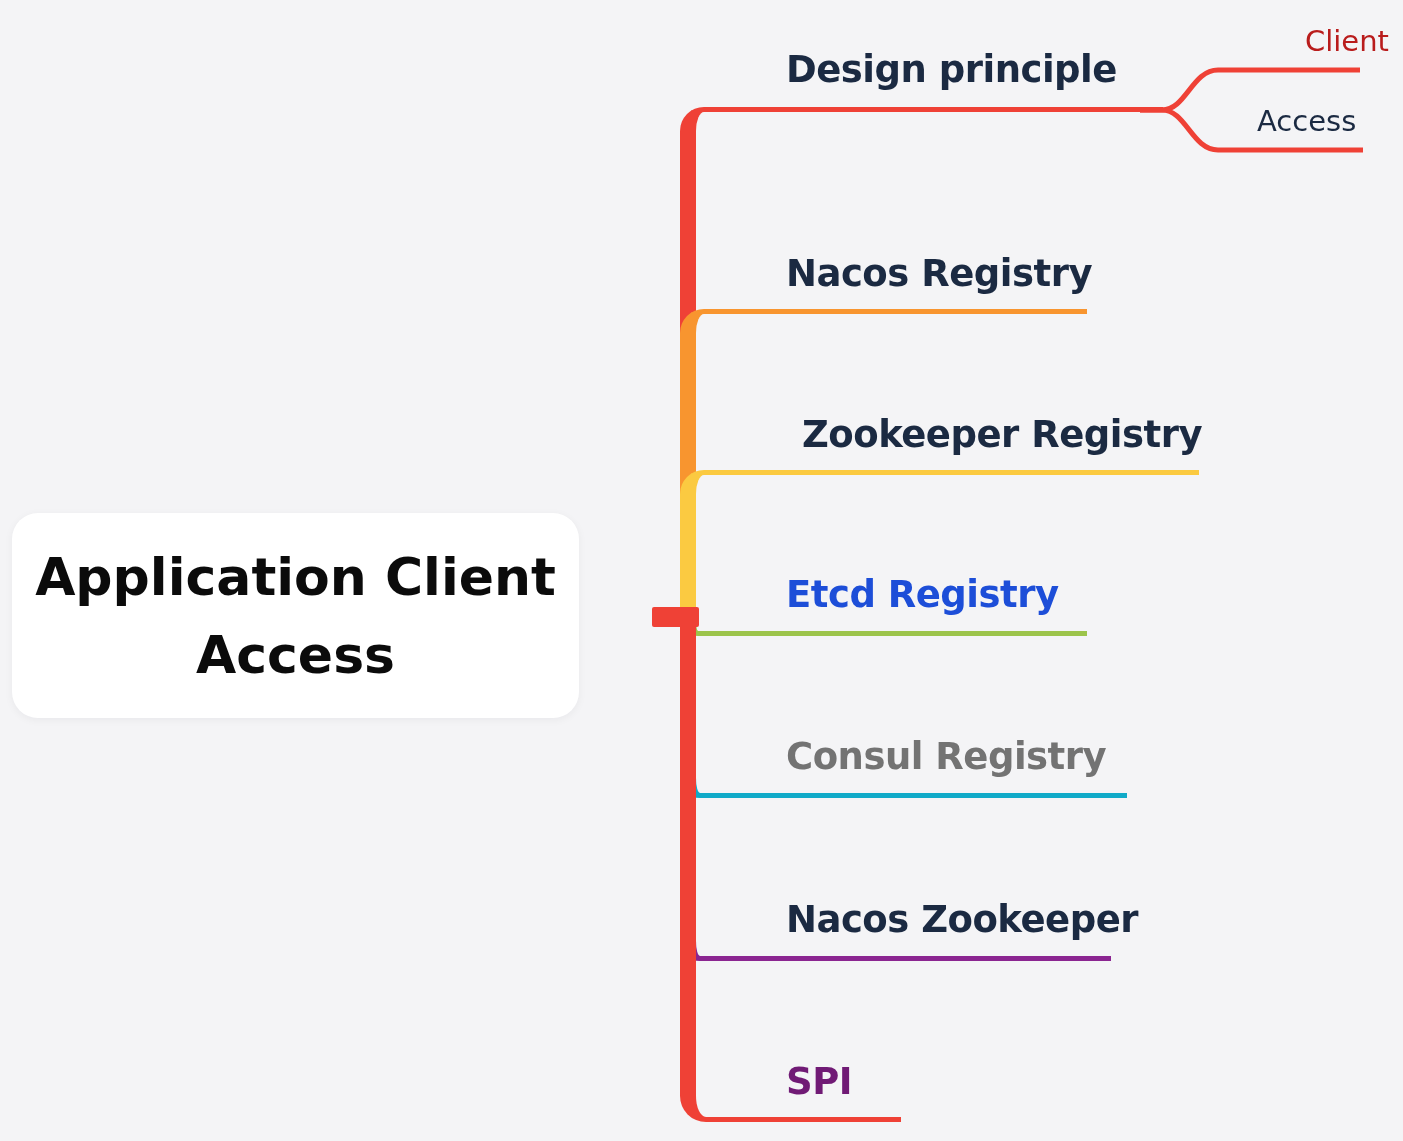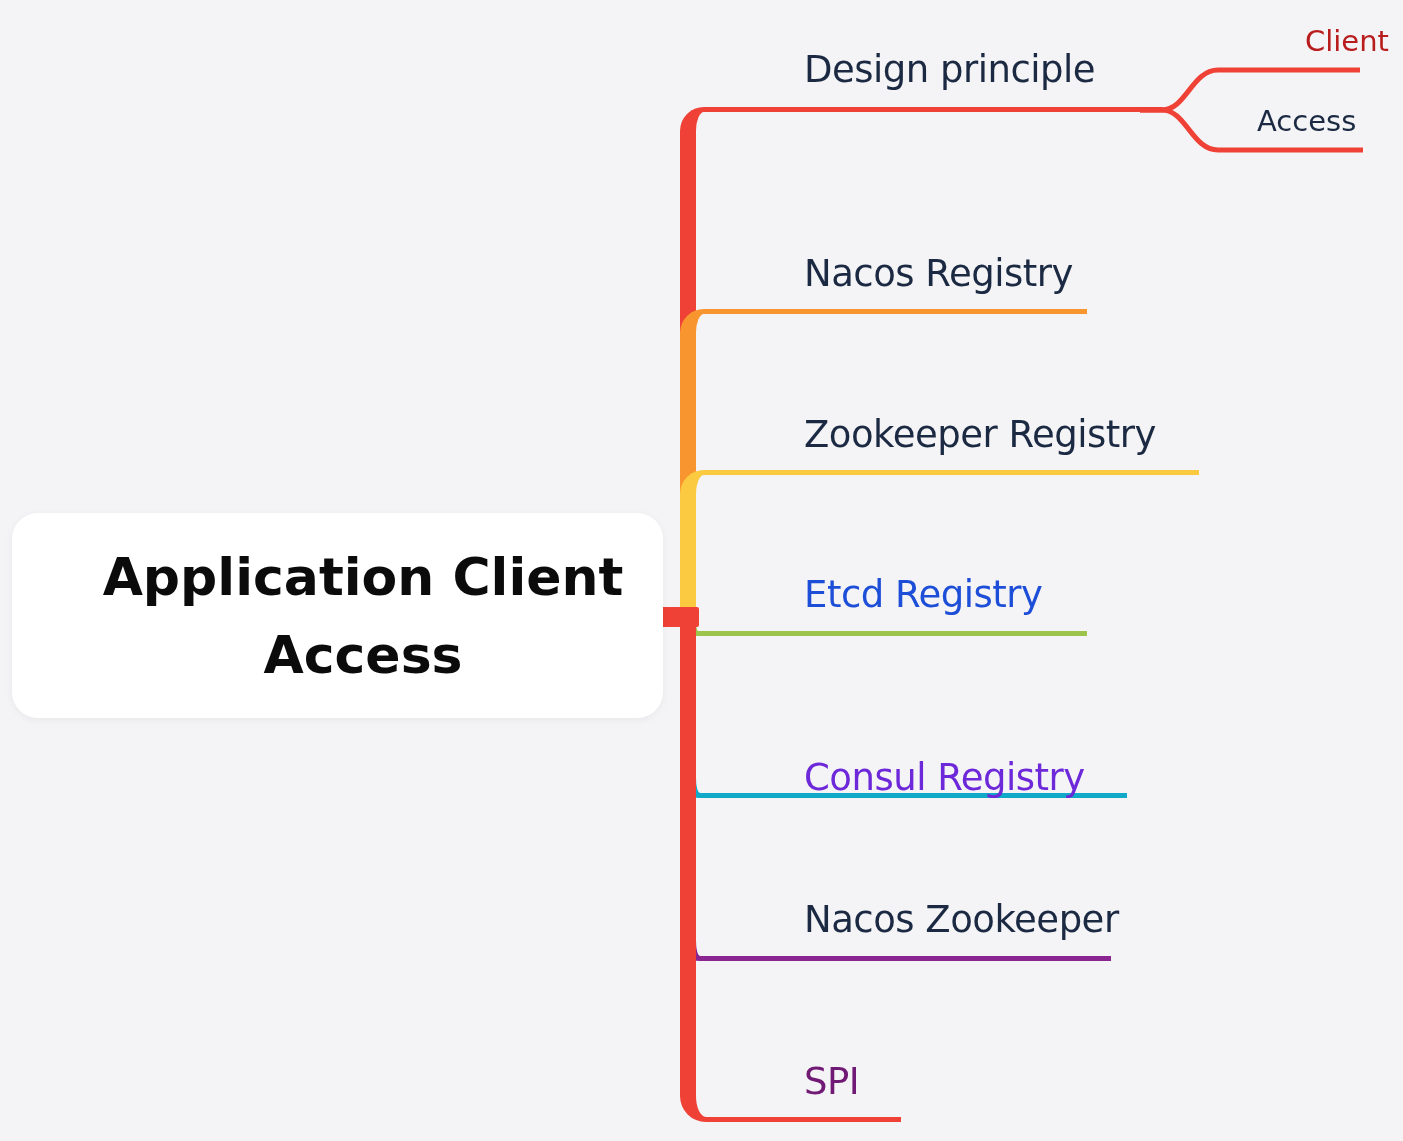--- a/index.html
+++ b/index.html
@@ -18,36 +18,35 @@
   #line-http   {left:680px;top:309px;width:407px;height:303px;z-index:2;}
   #line-zk     {left:680px;top:470px;width:519px;height:142px;z-index:3;}
   #line-etcd   {left:680px;top:610px;width:407px;height:26px;border-bottom-left-radius:18px;z-index:4;}
   #line-consul {left:680px;top:610px;width:447px;height:188px;border-bottom-left-radius:20px;z-index:5;}
   #line-nacos  {left:680px;top:610px;width:431px;height:351px;border-bottom-left-radius:20px;z-index:6;}
   #line-spi    {left:680px;top:610px;width:221px;height:512px;border-bottom-left-radius:26px;z-index:7;}
   #stub        {left:652px;top:607px;width:47px;height:20px;background:currentColor;border-radius:2px;z-index:8;}
 
   
   #node{
-    position:absolute;left:12px;top:513px;width:639px;height:205px;
+    position:absolute;left:12px;top:513px;width:567px;height:205px;
     background:#ffffff;border-radius:26px;z-index:9;
-    display:flex;align-items:center;justify-content:flex-end;text-align:center;
+    display:flex;align-items:center;justify-content:flex-start;text-align:center;
     box-shadow:0 2px 8px rgba(20,20,40,0.05);
     cursor:pointer;
-    padding-left:12px;
   }
   #node-title{
     font-weight:800;font-size:52px;line-height:78px;letter-spacing:0px;
     max-width:600px;
   }
 
   
   .blabel{
-    position:absolute;left:804px;white-space:nowrap;
-    font-weight:400;font-size:37px;line-height:44px;letter-spacing:-0.5px;
+    position:absolute;left:786px;white-space:nowrap;
+    font-weight:700;font-size:37px;line-height:44px;letter-spacing:-0.5px;
     z-index:10;cursor:pointer;
   }
   #label-design {top:48px;}
   #label-http   {top:252px;}
   #label-zk     {top:413px;}
   #label-etcd   {top:573px;}
   #label-consul {top:735px;}
   #label-nacos  {top:898px;}
   #label-spi    {top:1060px;}
 
@@ -78,20 +77,20 @@
 <div id="line-nacos" class="conn bbranch" style="color: rgb(139, 37, 145);"></div>
 <div id="line-spi" class="conn bbranch" style="color: rgb(239, 65, 54);"></div>
 <div id="stub" class="conn" style="color: rgb(239, 65, 54);"></div>
 
 <div id="node" style="background: rgb(255, 255, 255);">
   <div id="node-title" style="color: rgb(11, 11, 11);">Application Client Access</div>
 </div>
 
 <div id="label-design" class="blabel" style="color: rgb(27, 42, 66);">Design principle</div>
 <div id="label-http" class="blabel" style="color: rgb(27, 42, 66);">Nacos Registry</div>
-<div id="label-zk" class="blabel" style="color: rgb(27, 42, 66);">Zookeeper Registry</div>
+<div id="label-zk" class="blabel" style="color: rgb(27, 42, 66); margin-left: 16px;">Zookeeper Registry</div>
 <div id="label-etcd" class="blabel" style="color: #1d4ed8;">Etcd Registry</div>
-<div id="label-consul" class="blabel" style="color: #6d28d9; margin-top: 21px;">Consul Registry</div>
+<div id="label-consul" class="blabel" style="color: #737373;">Consul Registry</div>
 <div id="label-nacos" class="blabel" style="color: rgb(27, 42, 66);">Nacos Zookeeper</div>
 <div id="label-spi" class="blabel" style="color: #701a75;">SPI</div>
 
 <div id="label-client" class="clabel" style="color: #b91c1c; margin-left: 48px;">Client</div>
 <div id="label-server" class="clabel" style="color: rgb(27, 42, 66);">Access</div>
 
 </body></html>

